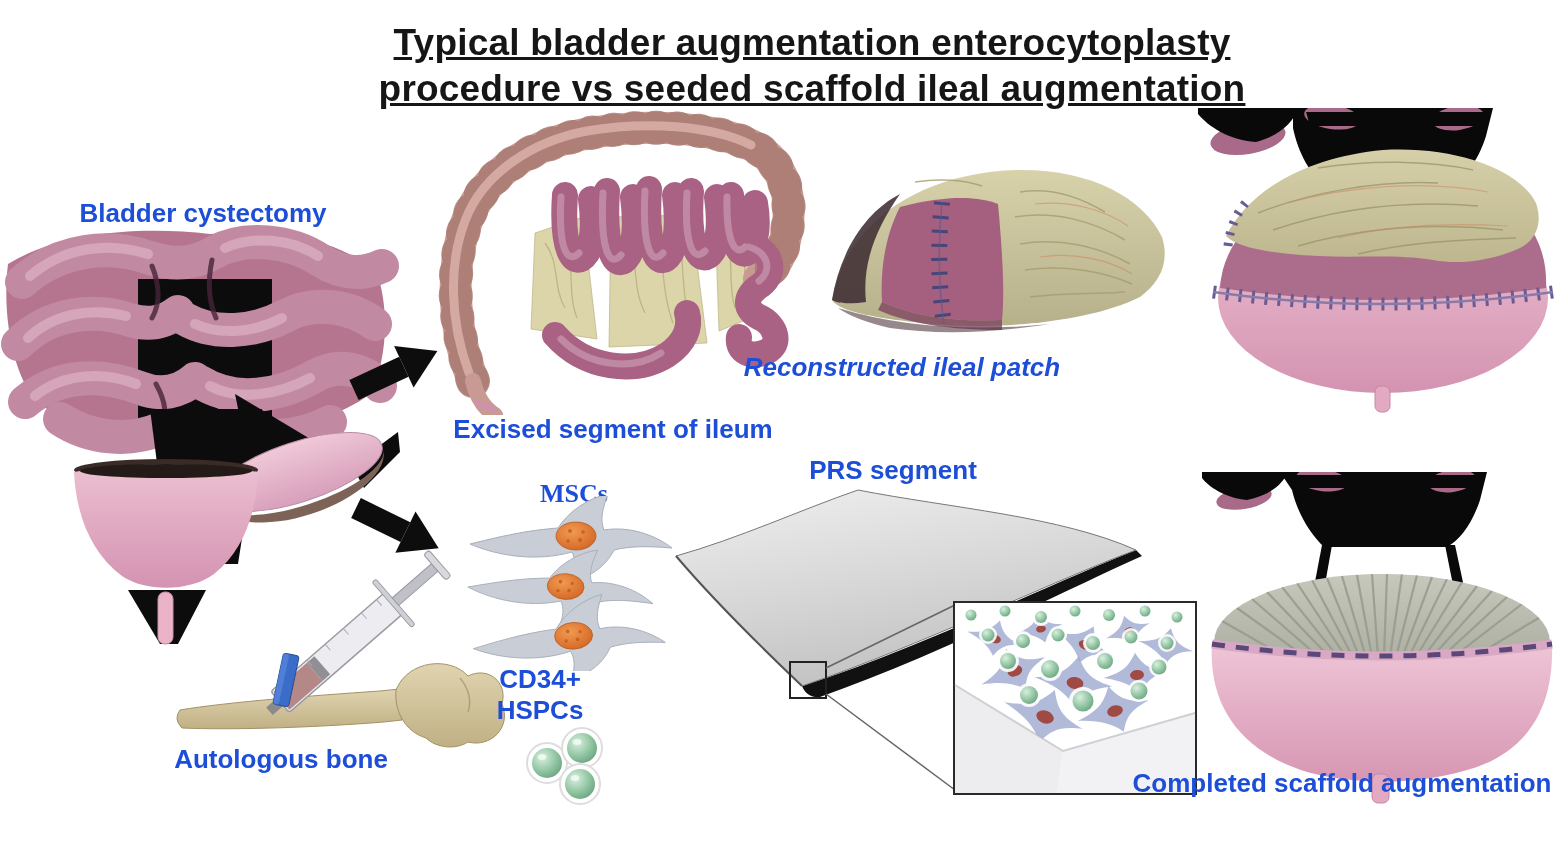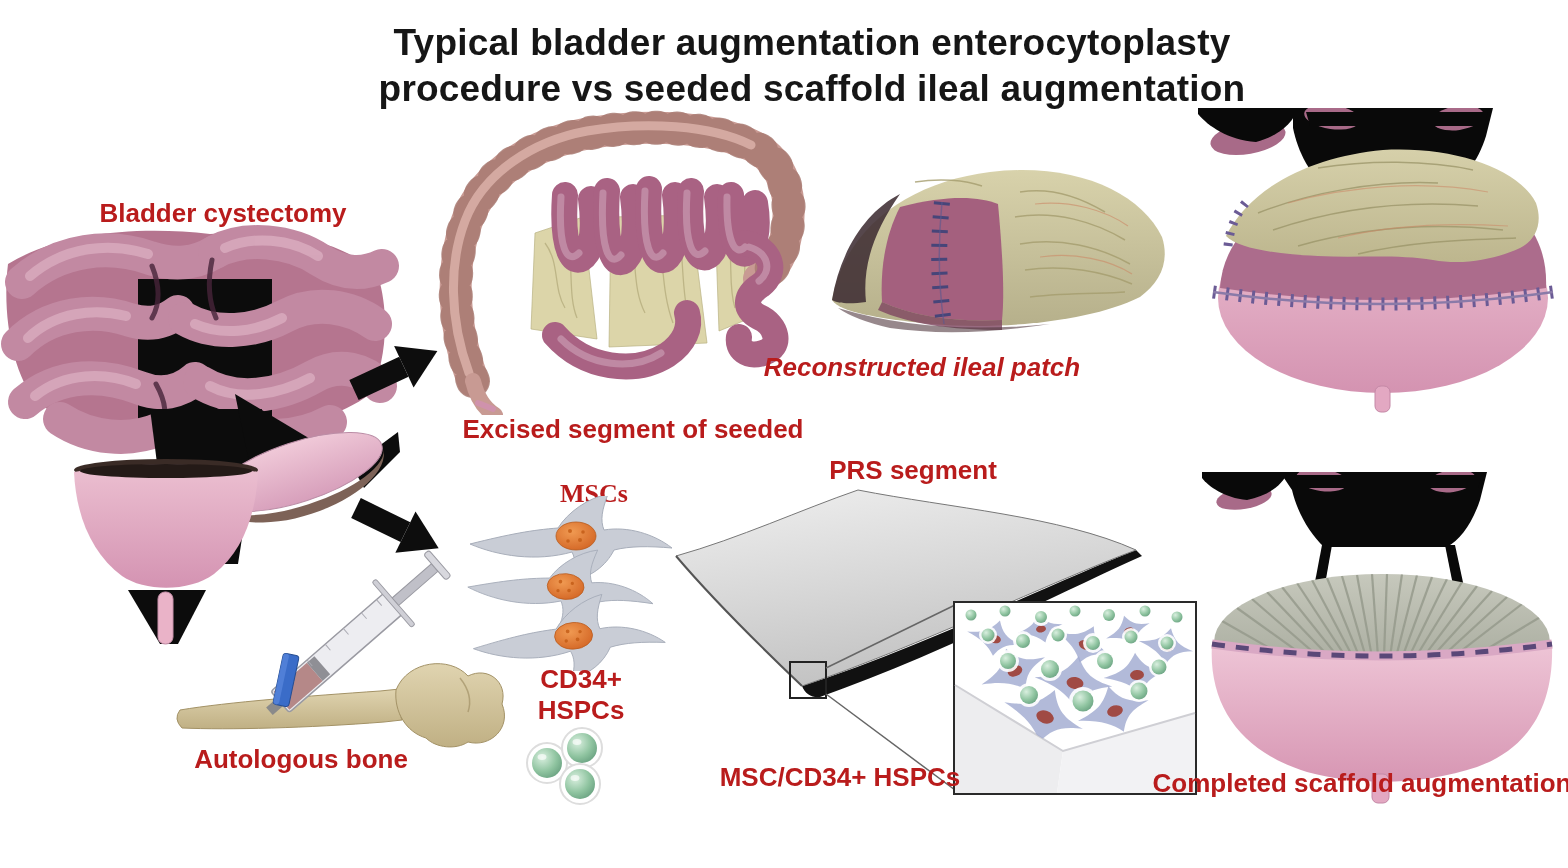--- a/index.html
+++ b/index.html
@@ -3,26 +3,26 @@
 <meta charset="utf-8">
 <style>
   html,body { margin:0; padding:0; background:#ffffff; }
   .canvas {
     position:relative; width:1568px; height:868px; overflow:hidden;
     background:#ffffff; font-family:"Liberation Sans", sans-serif;
   }
   .title {
     position:absolute; top:20px; left:60px; right:4px;
     text-align:center; font-weight:bold; font-size:37px; line-height:1.25;
-    color:#161616; letter-spacing:0.2px;
+    color:#161616; letter-spacing:0.2px;text-decoration:underline;
   }
   .lbl {
     position:absolute; transform:translateX(-50%);
-    font-weight:bold; color:#b91c1c; text-align:center;
-    font-size:26px; line-height:1.2; white-space:nowrap;margin-left:20px;
+    font-weight:bold; color:#1d4ed8; text-align:center;
+    font-size:26px; line-height:1.2; white-space:nowrap;
   }
   svg { position:absolute; display:block; }
 </style>
 </head>
 <body>
 
 <div class="canvas">
 
   <div class="title">
     <div>Typical bladder augmentation enterocytoplasty</div>
@@ -140,21 +140,21 @@
         <path d="M 146,94 C 143,145 152,162 164,150"></path>
         <path d="M 188,90 C 185,145 194,166 206,152"></path>
         <path d="M 230,88 C 227,143 236,164 248,150"></path>
         <path d="M 272,90 C 269,141 278,160 290,148"></path>
         <path d="M 312,94 C 311,138 320,154 330,144"></path>
         <path d="M 146,236 C 174,264 218,268 246,250"></path>
         <path d="M 334,144 C 354,150 357,168 344,178"></path>
       </g>
     </g>
   </svg>
-  <div class="lbl" style="left:613px; top:414px;">Excised segment of seeded</div>
+  <div class="lbl" style="left:613px; top:414px;">Excised segment of ileum</div>
 
   <svg style="left:820px; top:152px;" width="370" height="200" viewBox="0 0 370 200">
     <defs>
       <linearGradient id="gradPatch" x1="0" y1="0" x2="0" y2="1">
         <stop offset="0" stop-color="#d8d2ab"></stop>
           <stop offset="1" stop-color="#b6b08b"></stop>
       </linearGradient>
     </defs>
     <path d="M 12,148 C 25,75 90,30 170,20 C 255,10 320,40 342,85 C 350,110 340,130 320,145 C 270,170 180,178 110,172 C 55,166 20,160 12,148 Z" fill="url(#gradPatch)"></path>
     <path d="M 80,55 C 130,42 160,45 178,52 C 182,95 185,140 182,168 C 135,170 95,165 62,150 C 60,115 66,82 80,55 Z" fill="#a4607e"></path>
@@ -279,21 +279,21 @@
         <circle cx="10" cy="2" r="2" fill="#c25a14" opacity="0.8"></circle>
         <circle cx="13" cy="-6" r="1.8" fill="#c25a14" opacity="0.8"></circle>
         <circle cx="-2" cy="3" r="1.8" fill="#c25a14" opacity="0.8"></circle>
       </g>
     </defs>
     <use href="#mscCell" transform="translate(122,42)"></use>
     <use href="#mscCell" transform="translate(112,92) scale(0.92) rotate(4)"></use>
     <use href="#mscCell" transform="translate(120,142) scale(0.95) rotate(-3)"></use>
   </svg>
 
-  <div class="lbl" style="left:561px; top:664px;">
+  <div class="lbl" style="left:540px; top:664px;">
     <div>CD34+</div>
     <div>HSPCs</div>
   </div>
 
   <svg style="left:520px; top:722px;" width="95" height="85" viewBox="0 0 95 85">
     <defs>
       <radialGradient id="gradGreen" cx="0.35" cy="0.32" r="0.85">
         <stop offset="0" stop-color="#d9efdf"></stop>
           <stop offset="0.55" stop-color="#8fc4a0"></stop>
           <stop offset="1" stop-color="#5f9878"></stop>
@@ -431,21 +431,20 @@
           </g>
         <g transform="translate(186,90)">
             <circle r="11" fill="#ffffff" opacity="0.9"></circle>
             <circle r="8.5" fill="url(#gradGreen)"></circle>
           </g>
       </g>
     </g>
   </svg>
 
   <div class="lbl" style="left:820px; top:762px;">
-    <div>MSC/CD34+ HSPCs</div>
   </div>
 
   <svg style="left:1202px; top:472px;" width="360" height="332" viewBox="0 0 360 332">
     <defs>
       <linearGradient id="gradBladder2" x1="0" y1="0" x2="0" y2="1">
         <stop offset="0" stop-color="#eec5d6"></stop>
           <stop offset="1" stop-color="#d796b3"></stop>
       </linearGradient>
       <linearGradient id="gradDome2" x1="0" y1="0" x2="0" y2="1">
         <stop offset="0" stop-color="#c6c8bc"></stop>

